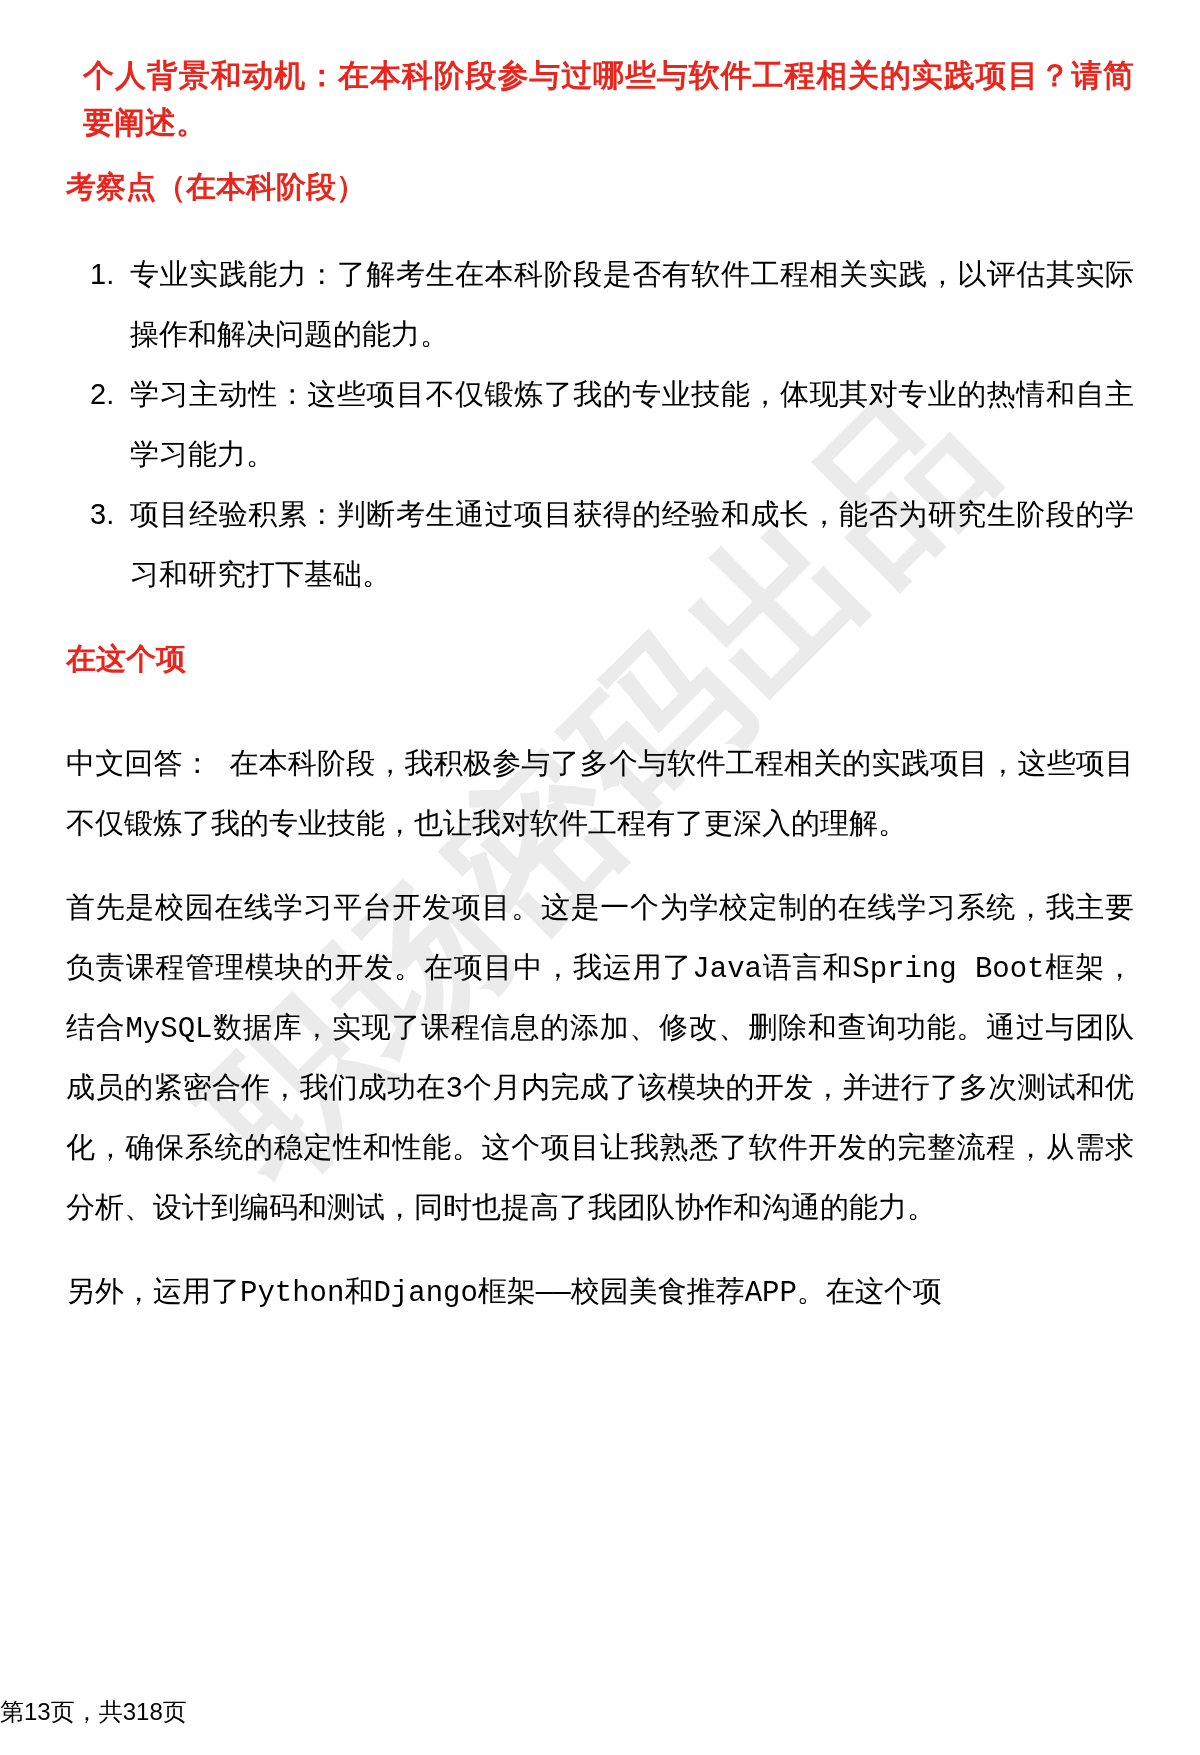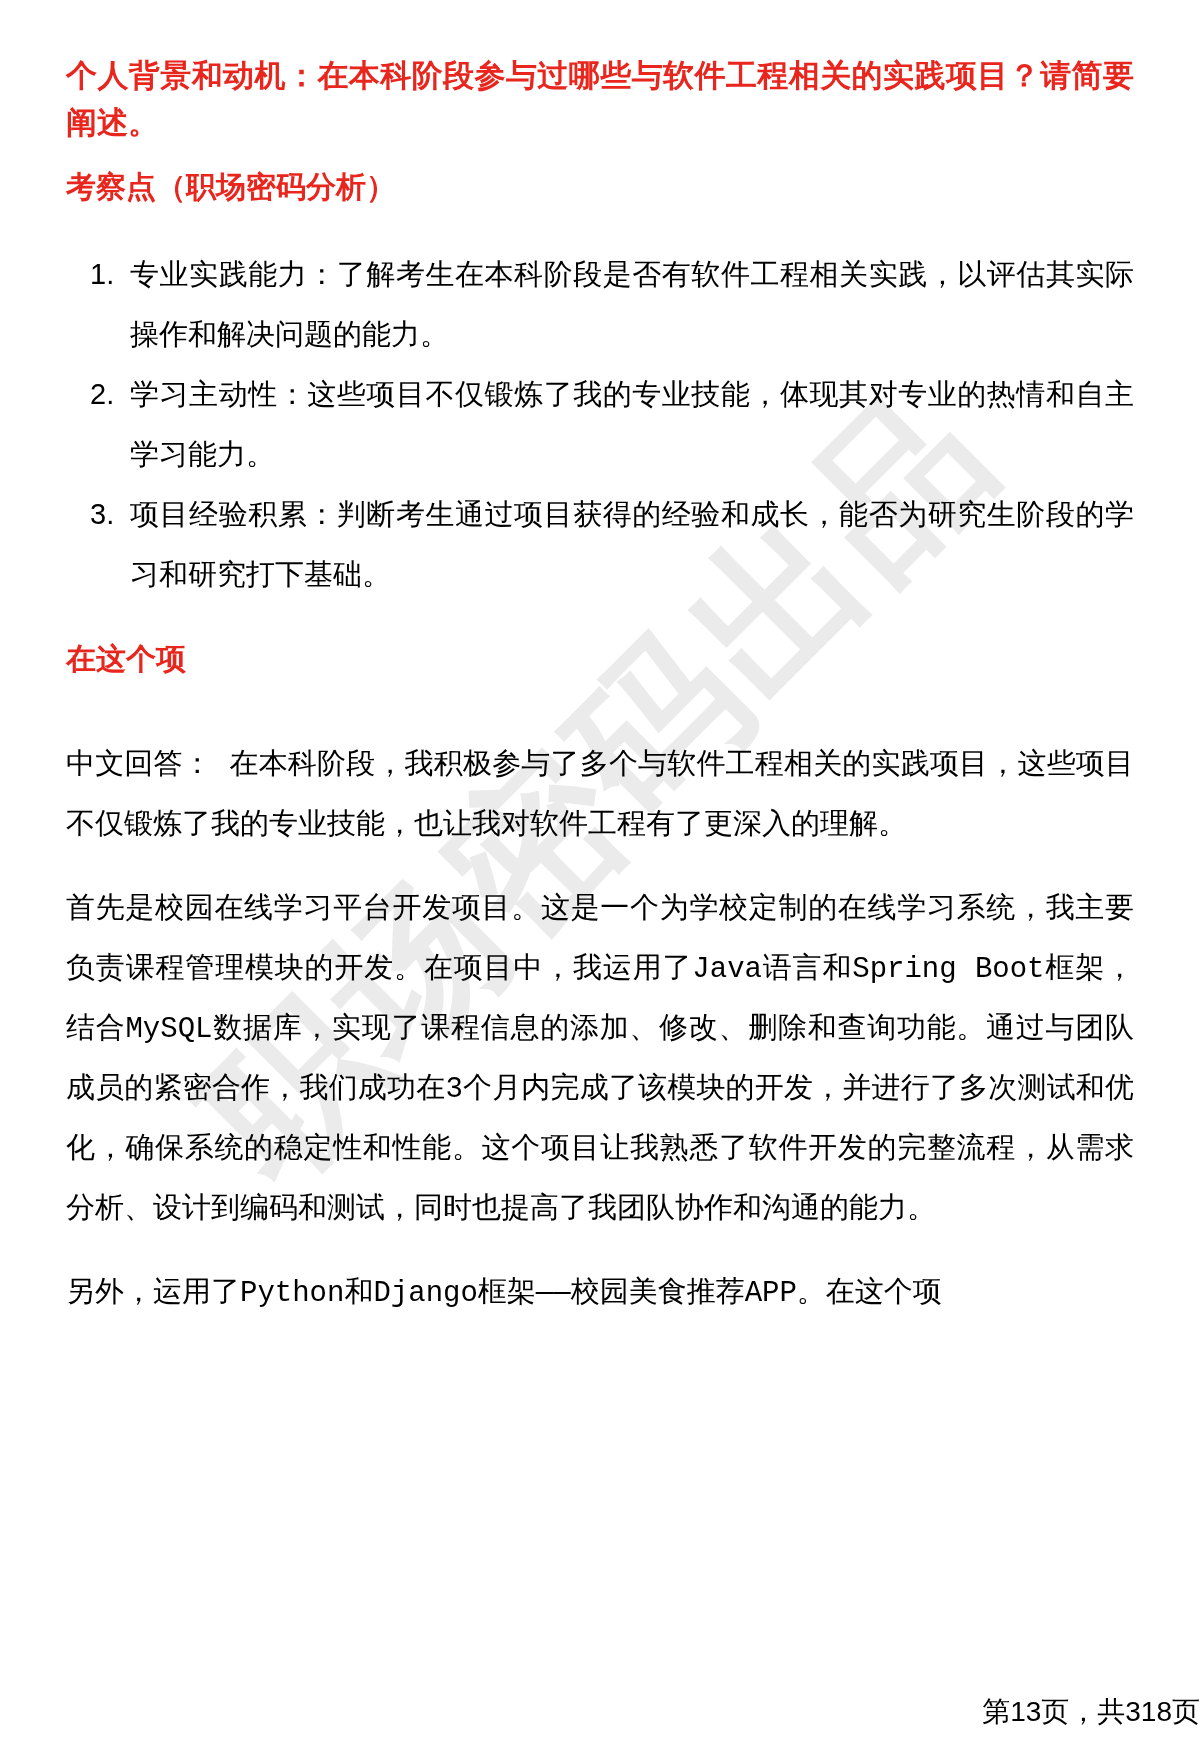--- a/index.html
+++ b/index.html
@@ -34,21 +34,21 @@
     position: relative;
     z-index: 1;
     padding: 52px 66px 0 66px;
     box-sizing: border-box;
   }
   .question-title {
     color: #e8261d;
     font-size: 31px;
     font-weight: 700;
     line-height: 47px;
-    margin: 0 0 22px 0;
+    margin: 0 0 22px 17px;
     text-align: justify;
   }
   .red-heading {
     color: #e8261d;
     font-size: 30px;
     font-weight: 700;
     line-height: 38px;
     margin: 0;
   }
   .heading-exam {
@@ -84,39 +84,39 @@
   }
   .body-para.oneline {
     white-space: nowrap;
     margin-bottom: 0;
   }
   .page-footer {
     position: absolute;
     left: 0;
     right: 0;
     bottom: 22px;
-    text-align: right;
-    font-size: 28px;
+    text-align: left;
+    font-size: 24px;
     line-height: 42px;
     color: #000000;
     z-index: 1;
   }
 </style>
 </head>
 <body>
 
 <div class="page">
 
   <div class="watermark">职场密码出品</div>
 
   <div class="content">
 
     <h1 class="question-title">个人背景和动机：在本科阶段参与过哪些与软件工程相关的实践项目？请简要阐述。</h1>
 
-    <h2 class="red-heading heading-exam">考察点（职场密码分析）</h2>
+    <h2 class="red-heading heading-exam">考察点（在本科阶段）</h2>
 
     <div class="exam-list">
       <div class="list-row">
         <span class="list-num">1.</span>
         <span class="list-text">专业实践能力：了解考生在本科阶段是否有软件工程相关实践，以评估其实际操作和解决问题的能力。</span>
       </div>
       <div class="list-row">
         <span class="list-num">2.</span>
         <span class="list-text">学习主动性：这些项目不仅锻炼了我的专业技能，体现其对专业的热情和自主学习能力。</span>
       </div>

